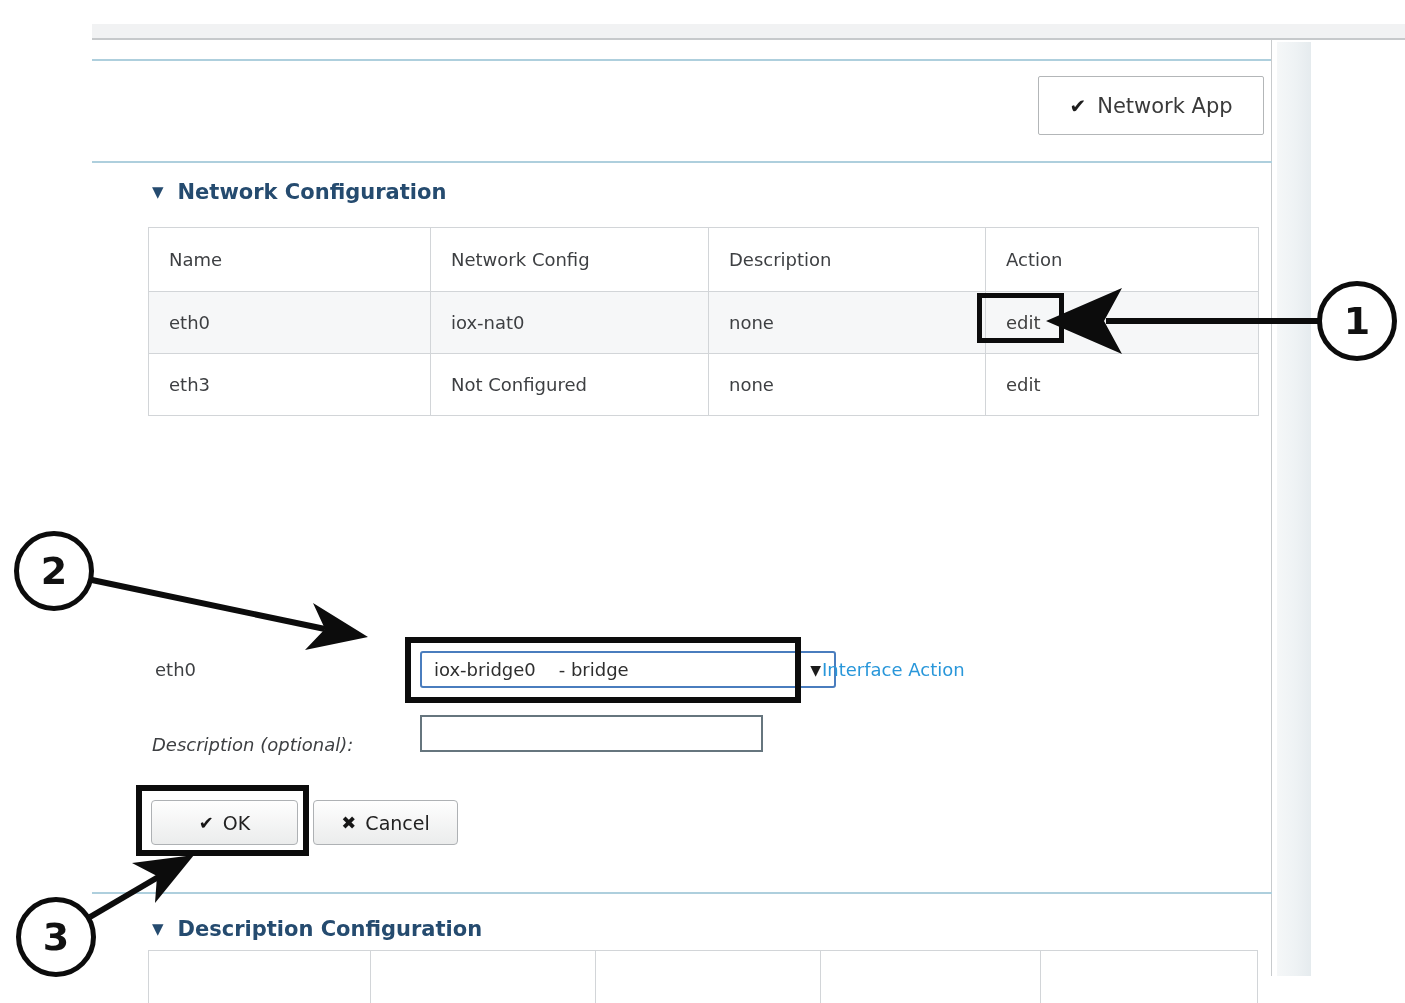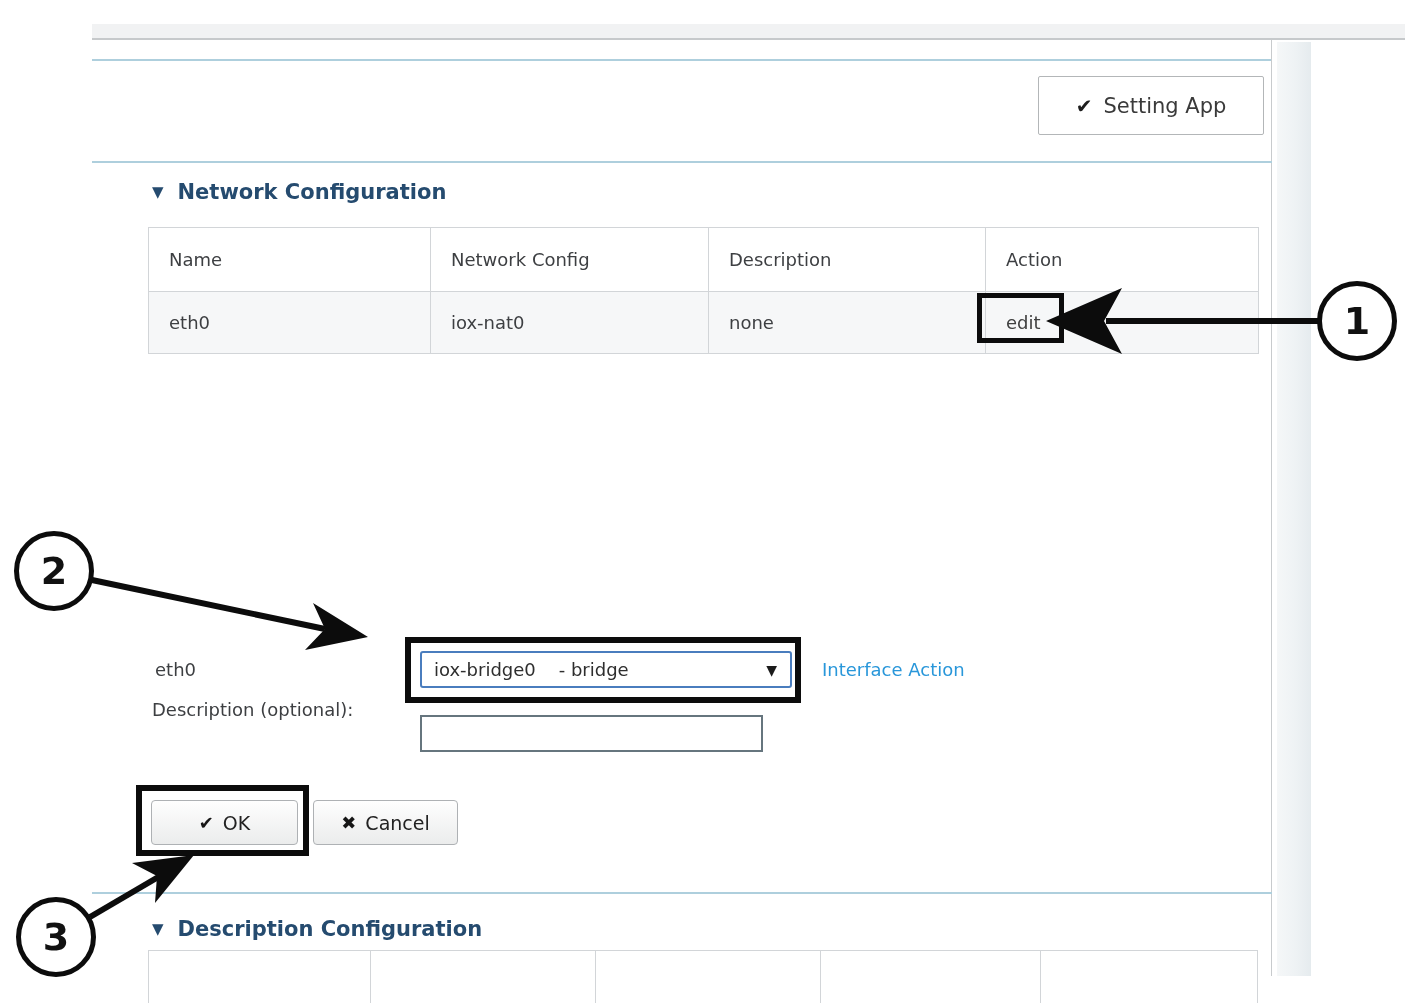--- a/index.html
+++ b/index.html
@@ -35,21 +35,21 @@
   }
   .net-table th{height:63px;background:#ffffff;margin-left:48px;}
   .net-table td{height:61px;}
   .net-table tr.odd td{background:#f6f7f8;}
   .net-table tr.even td{background:#ffffff;}
   .edit-link{color:#404040;cursor:pointer;text-decoration:none;}
 
   
   .form-label{font-size:18px;color:#3d3f42;}
   .fake-select{
-    left:420px;top:651px;width:372px;height:37px;background:#fff;border:2px solid #4a7dbe;border-radius:3px;
+    left:420px;top:651px;width:416px;height:37px;background:#fff;border:2px solid #4a7dbe;border-radius:3px;
     box-sizing:border-box;display:flex;align-items:center;cursor:pointer;
   }
   .fake-select .sel-text{white-space:pre;padding-left:12px;font-size:18px;color:#2e2e2e;flex:1;}
   .fake-select .sel-arrow{font-size:14px;color:#1b1b1b;padding-right:13px;}
   .iface-link{left:822px;top:659px;font-size:18px;color:#2997da;cursor:pointer;}
   .desc-input{
     left:420px;top:715px;width:343px;height:37px;box-sizing:border-box;border:2px solid #66757e;background:#fff;
     font-size:17px;padding:0 8px;font-family:"DejaVu Sans","Liberation Sans",sans-serif;
   }
 
@@ -78,21 +78,21 @@
 
 <div class="page">
 
   <div class="abs top-band"></div>
   <div class="abs blue-divider" style="left:92px;top:59px;width:1180px;"></div>
   <div class="abs panel-right-border"></div>
   <div class="abs scroll-track"></div>
 
   <div class="abs activate-btn">
     <span class="glyph">✔</span>
-    <span>Setting App</span>
+    <span>Network App</span>
   </div>
 
   <div class="abs blue-divider" style="left:92px;top:161px;width:1180px;"></div>
   <div class="abs section-header" style="left:152px;top:180px;">
     <span class="tri">▼</span>
     <span>Network Configuration</span>
   </div>
 
   <table class="abs net-table">
     <colgroup>
@@ -107,32 +107,38 @@
       <th>Network Config</th>
       <th>Description</th>
       <th>Action</th>
     </tr>
     <tr class="odd">
       <td>eth0</td>
       <td>iox-nat0</td>
       <td>none</td>
       <td><a class="edit-link">edit</a></td>
     </tr>
+    <tr class="even">
+      <td>eth3</td>
+      <td>Not Configured</td>
+      <td>none</td>
+      <td><a class="edit-link">edit</a></td>
+    </tr>
   </tbody>
     </table>
 
   <div class="abs form-label" style="left:155px;top:659px;">eth0</div>
 
   <div class="abs fake-select">
     <span class="sel-text">iox-bridge0    - bridge</span>
     <span class="sel-arrow">▼</span>
   </div>
   <div class="abs iface-link">Interface Action</div>
 
-  <div class="abs form-label" style="left:152px;top:699px;">Description (optional):</div>
+  <div class="abs form-label" style="left:152px;top:734px;font-style:italic;">Description (optional):</div>
   <input class="abs desc-input" type="text" value="" style="">
 
   <div class="abs ui-btn" style="left:151px;top:800px;width:147px;">
     <span class="glyph">✔</span>
     <span>OK</span>
   </div>
   <div class="abs ui-btn" style="left:313px;top:800px;width:145px;">
     <span class="glyph">✖</span>
     <span>Cancel</span>
   </div>

